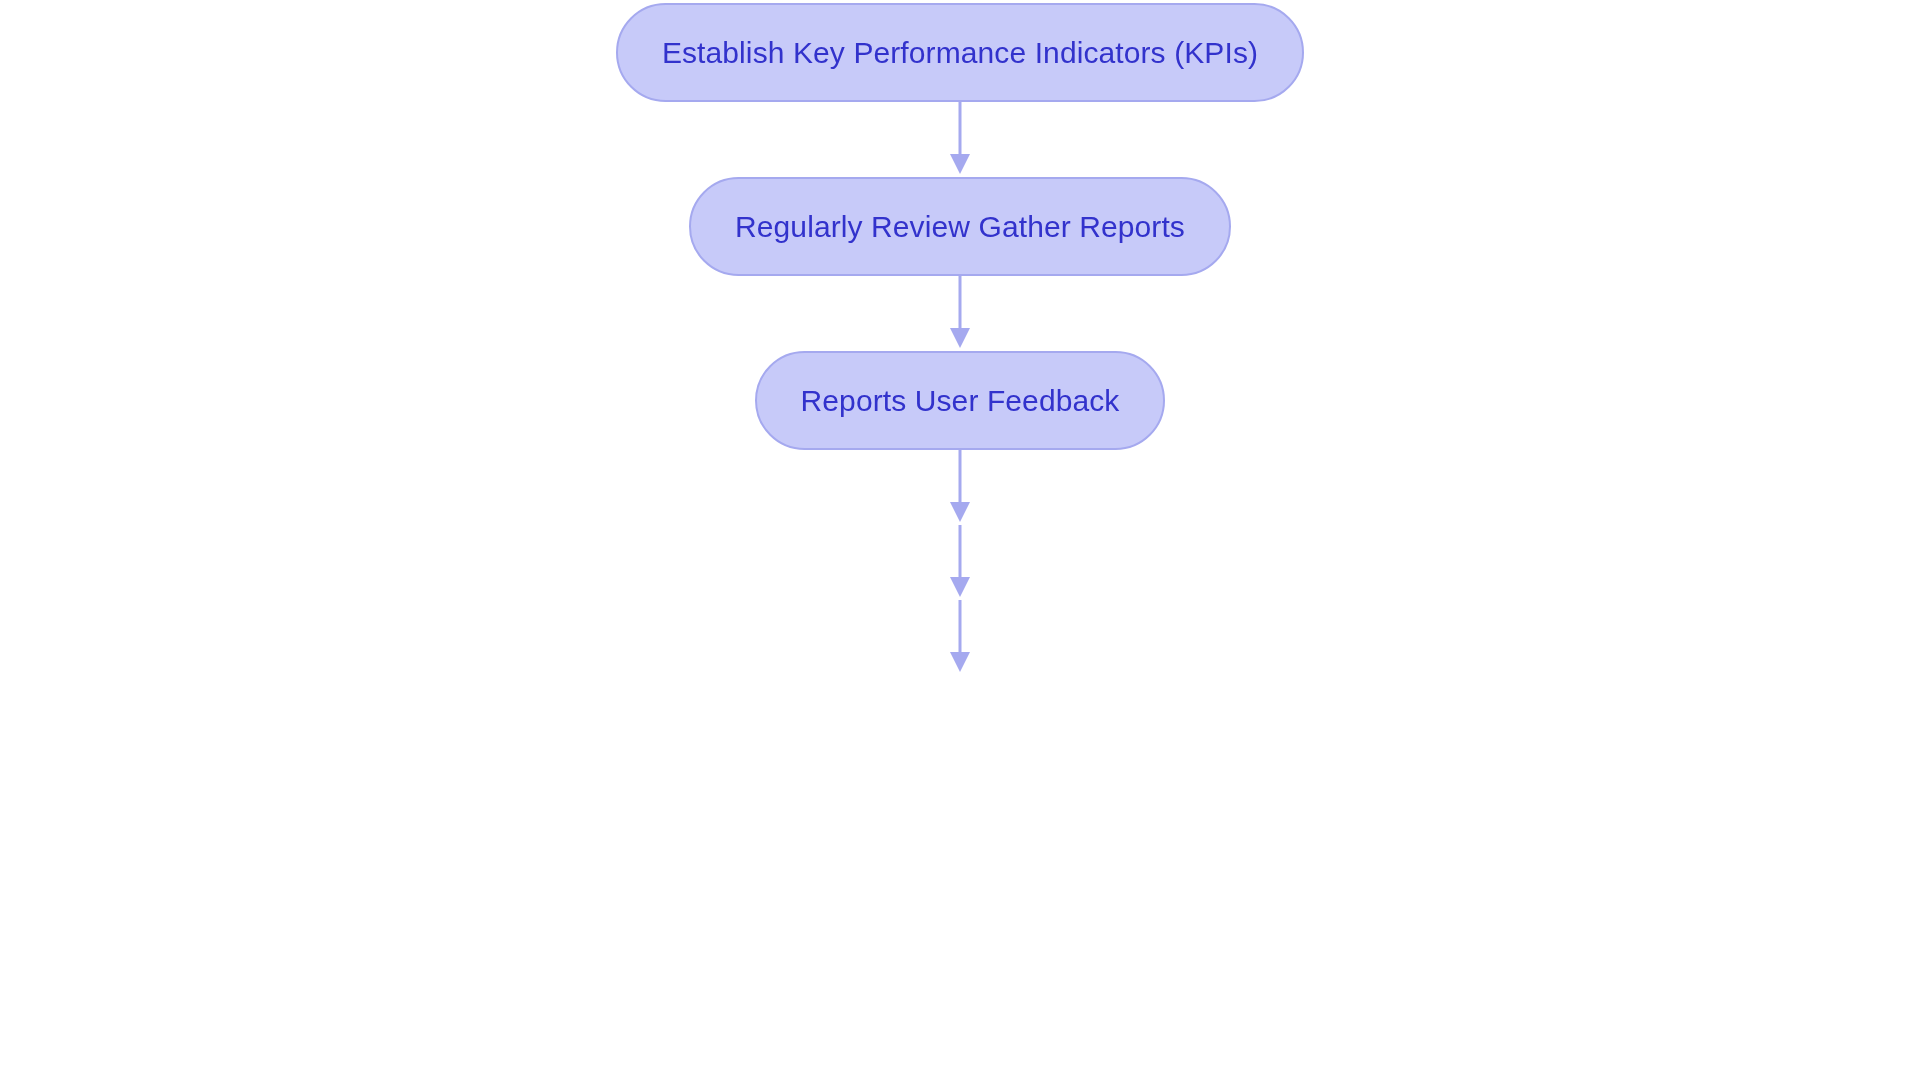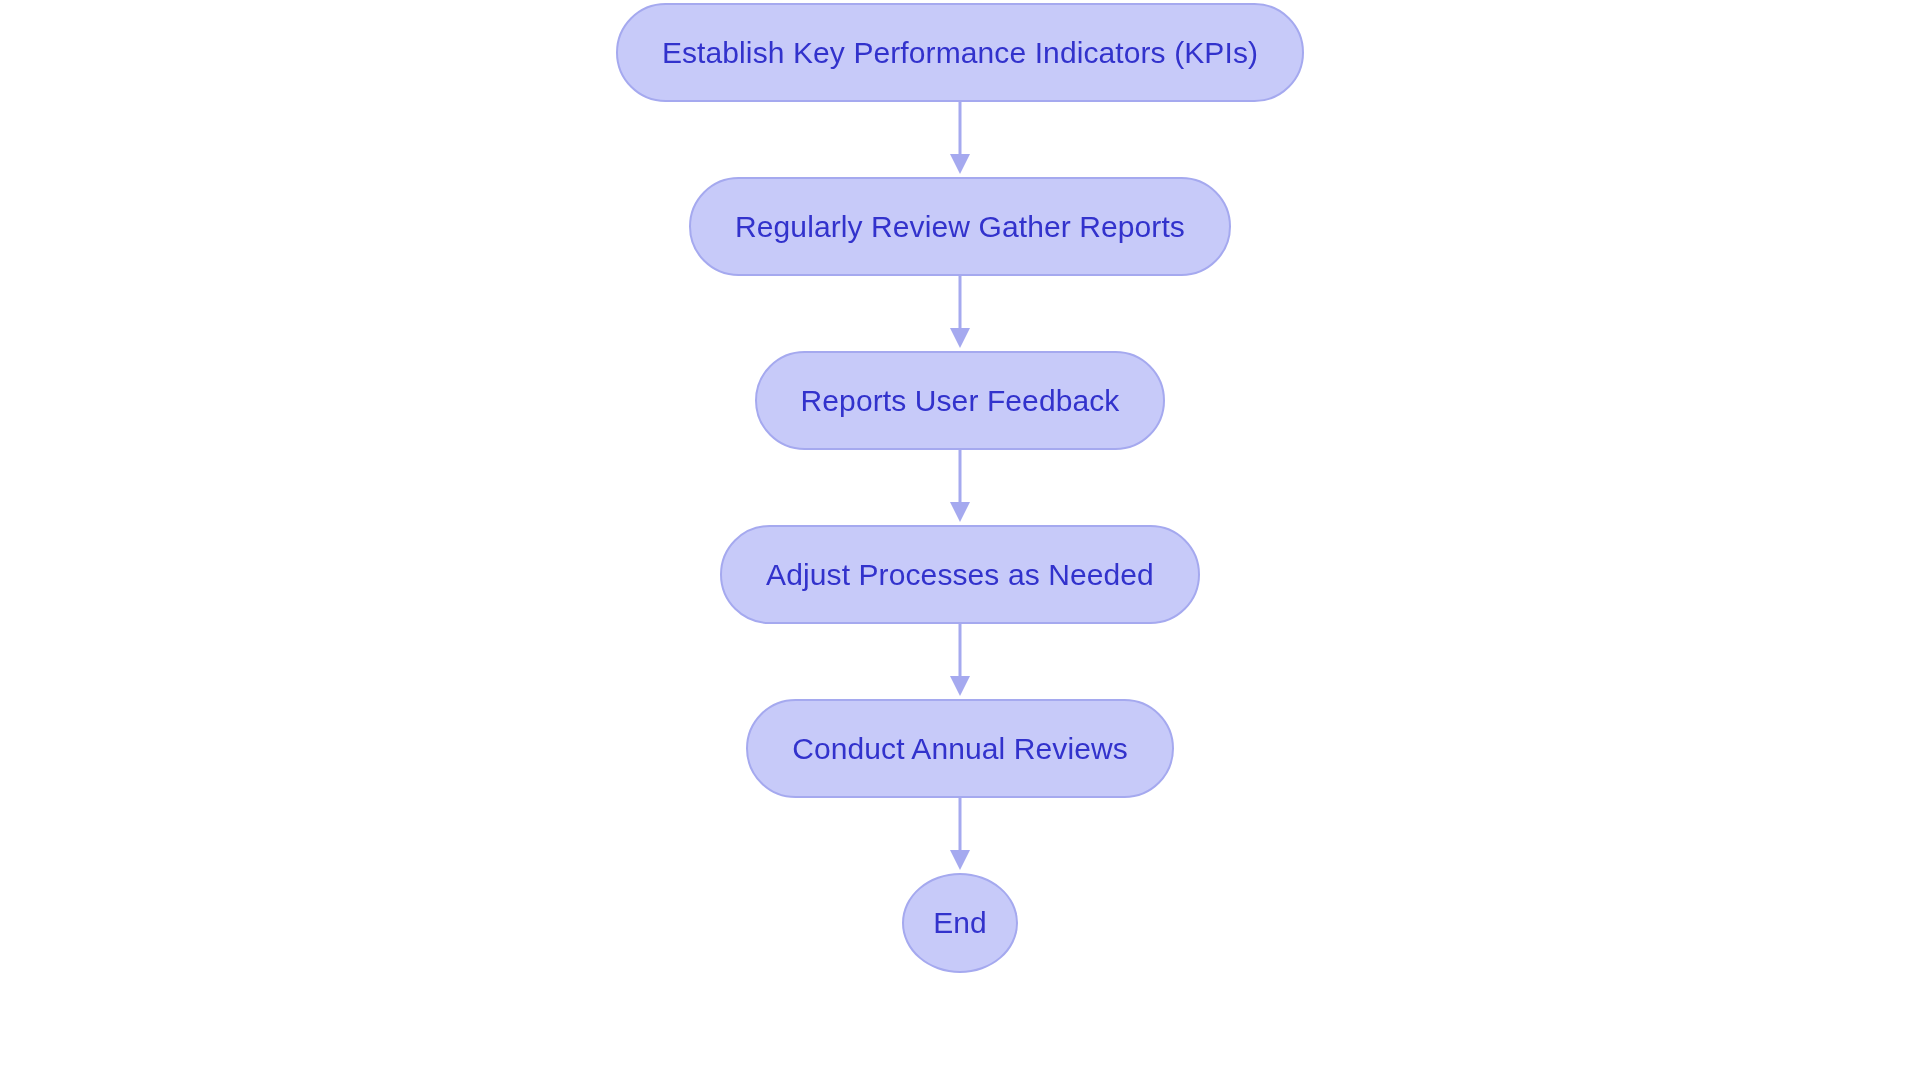--- a/index.html
+++ b/index.html
@@ -94,36 +94,27 @@
 
     <div class="node">
       <span class="node-label">Reports User Feedback</span>
     </div>
 
     <svg class="connector" viewBox="0 0 40 75" xmlns="http://www.w3.org/2000/svg">
       <line x1="20" y1="0" x2="20" y2="56" stroke="#a5a9ef" stroke-width="3"></line>
       <polygon points="20,72 10,52 30,52" fill="#a5a9ef"></polygon>
     </svg>
 
-    <div class="node">
-      <span class="node-label">Adjust Processes as Needed</span>
-    </div>
 
     <svg class="connector" viewBox="0 0 40 75" xmlns="http://www.w3.org/2000/svg">
       <line x1="20" y1="0" x2="20" y2="56" stroke="#a5a9ef" stroke-width="3"></line>
       <polygon points="20,72 10,52 30,52" fill="#a5a9ef"></polygon>
     </svg>
 
-    <div class="node">
-      <span class="node-label">Conduct Annual Reviews</span>
-    </div>
 
     <svg class="connector" viewBox="0 0 40 75" xmlns="http://www.w3.org/2000/svg">
       <line x1="20" y1="0" x2="20" y2="56" stroke="#a5a9ef" stroke-width="3"></line>
       <polygon points="20,72 10,52 30,52" fill="#a5a9ef"></polygon>
     </svg>
 
-    <div class="node node-end">
-      <span class="node-label">End</span>
-    </div>
 
   </div>
 </div>
 
 </body></html>

